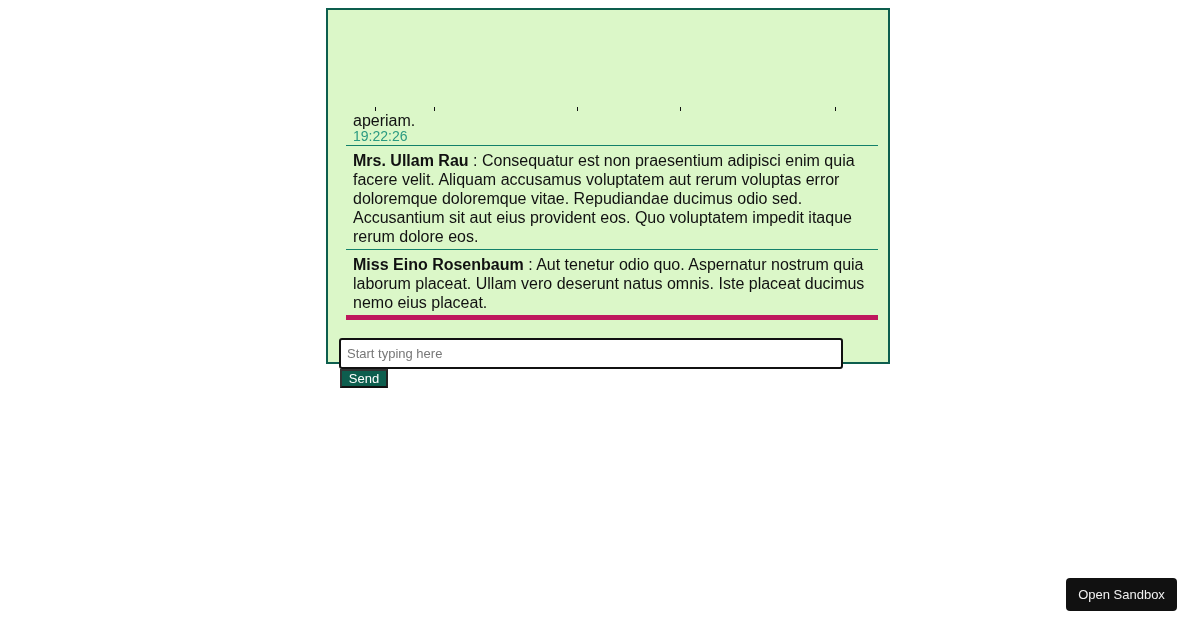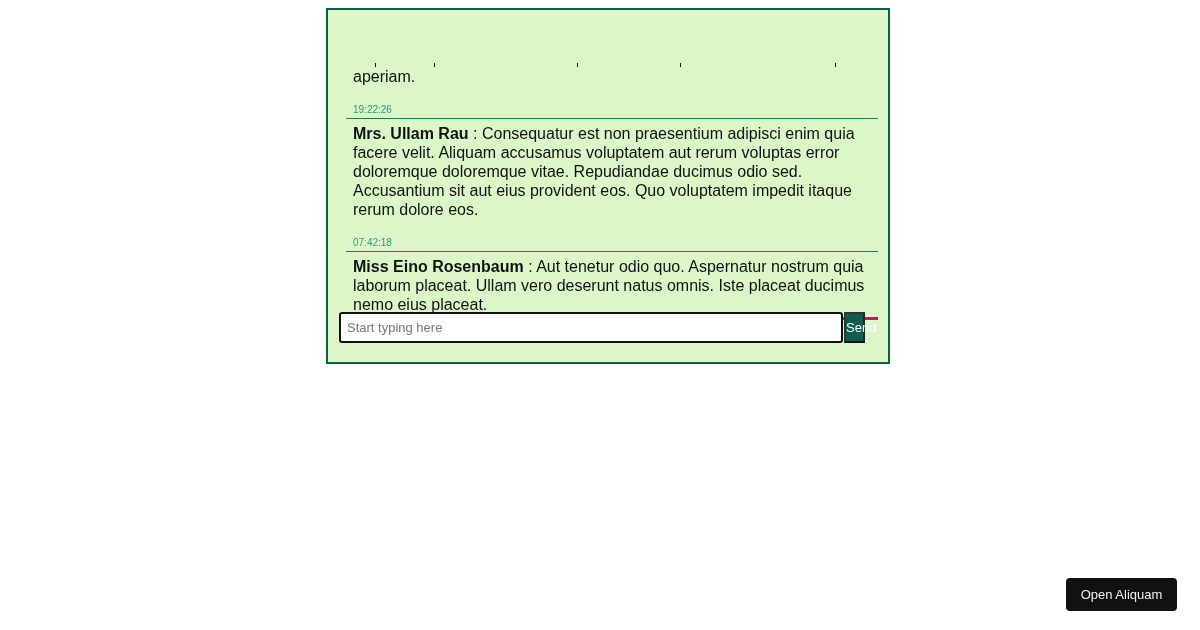--- a/index.html
+++ b/index.html
@@ -12,37 +12,37 @@
       background: #dbf7c8; border: 2px solid #0d5e4e; box-sizing: content-box;
     }
     .messages {
       position: absolute; left: 10px; top: 0; width: 540px; height: 310px; overflow: hidden;
     }
     .messages-inner { position: absolute; left: 8px; bottom: 0; width: 540px; }
     .msg {
       padding: 5px 5px 3px 7px; border-bottom: 1px solid #13806a;
       font-size: 16px; line-height: 19px; color: #111;
     }
-    .msg:last-child { border-bottom: 3px solid #be185d; }
+    .msg:last-child { border-bottom: 5px solid #be185d; }
     .author { font-weight: bold; }
-    .time { font-size: 10px; line-height: 11px; color: #2b9a80; margin-top: 18px; }
+    .time { font-size: 14px; line-height: 11px; color: #2b9a80; margin-top: 1px; }
     .first-msg { padding-top: 0; }
     .ticks { position: relative; height: 6px; }
     .ticks span { position: absolute; top: 2px; width: 1px; height: 4px; background: #111; }
     .composer {
-      position: absolute; left: 11px; top: 302px; width: 542px; height: 31px; display: flex;
+      position: absolute; left: 11px; top: 328px; width: 542px; height: 31px; display: flex; flex-direction: column;
     }
     .input {
       width: 488px; height: 27px; border: 2px solid #111; border-radius: 3px; background: #fff;
       box-sizing: content-box; margin-top: 0px; padding: 0 6px; font-size: 13px; line-height: 27px;
       color: #777; font-family: "Liberation Sans", sans-serif; outline: none;
     }
     .input::placeholder { color: #777; }
     .send {
-      margin-left: 1px; width: 21px; height: 31px; background: #0d5e4e; color: #ffffff;
+      margin-left: 1px; width: 48px; height: 31px; background: #0d5e4e; color: #ffffff;
       border: 2px solid #333; border-right-color: #222; border-bottom-color: #111;
       font-size: 13px; font-family: "Liberation Sans", sans-serif; padding: 0; cursor: pointer;
     }
     .sandbox {
       position: absolute; left: 1066px; top: 578px; width: 111px; height: 33px;
       background: #111111; color: #f2f2f2; border-radius: 4px; border: none;
       font-size: 13px; font-family: "Liberation Sans", sans-serif; padding: 0; cursor: pointer;
     }
   </style>
 </head>
@@ -57,26 +57,25 @@
             <span style="left:81px"></span>
             <span style="left:224px"></span>
             <span style="left:327px"></span>
             <span style="left:482px"></span>
         </div>
         <span>aperiam.</span>
         <div class="time">19:22:26</div>
       </div>
       <div class="msg">
         <span class="author">Mrs. Ullam Rau</span><span> : </span><span>Consequatur est non praesentium adipisci enim quia facere velit. Aliquam accusamus voluptatem aut rerum voluptas error doloremque doloremque vitae. Repudiandae ducimus odio sed. Accusantium sit aut eius provident eos. Quo voluptatem impedit itaque rerum dolore eos.</span>
-        <div class="time">07:42:18</div>
       </div>
       <div class="msg">
         <span class="author">Miss Eino Rosenbaum</span><span> : </span><span>Aut tenetur odio quo. Aspernatur nostrum quia laborum placeat. Ullam vero deserunt natus omnis. Iste placeat ducimus nemo eius placeat.</span>
       </div>
     </div>
   </div>
   <div class="composer">
     <input class="input" type="text" placeholder="Start typing here" style="">
     <button class="send">Send</button>
   </div>
 </div>
 
-<button class="sandbox">Open Aliquam</button>
+<button class="sandbox">Open Sandbox</button>
 
 </body></html>

